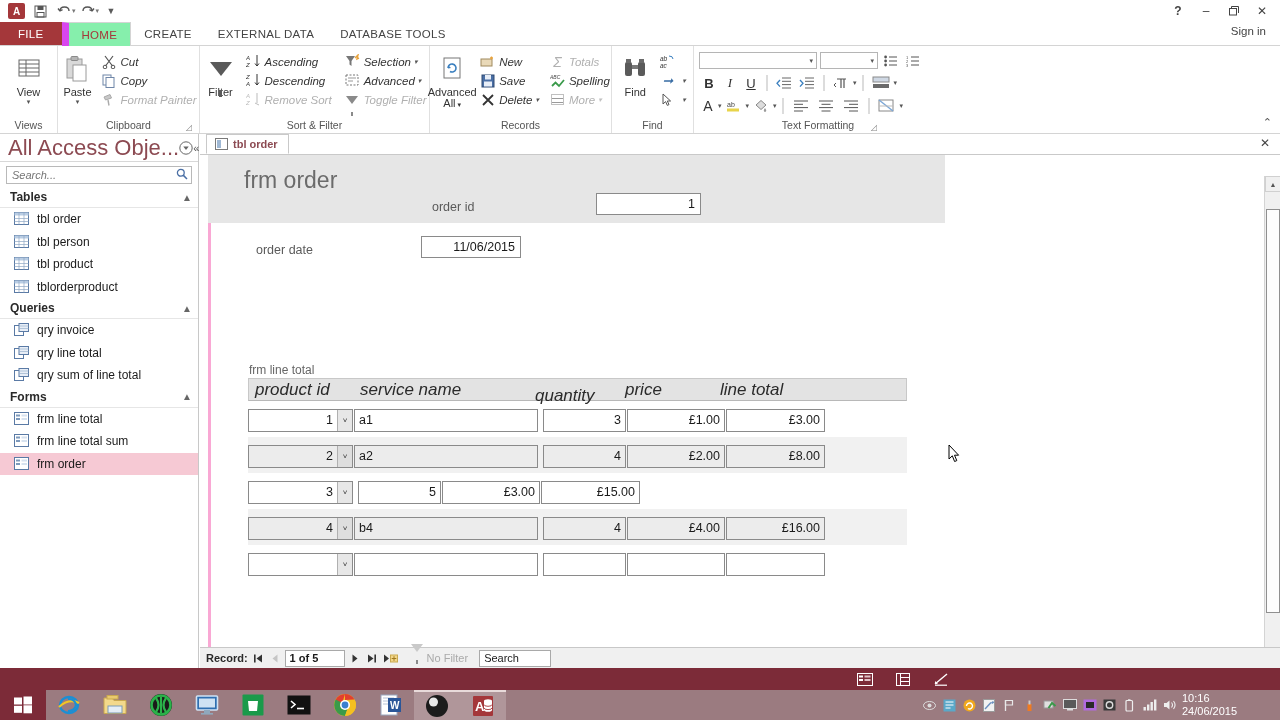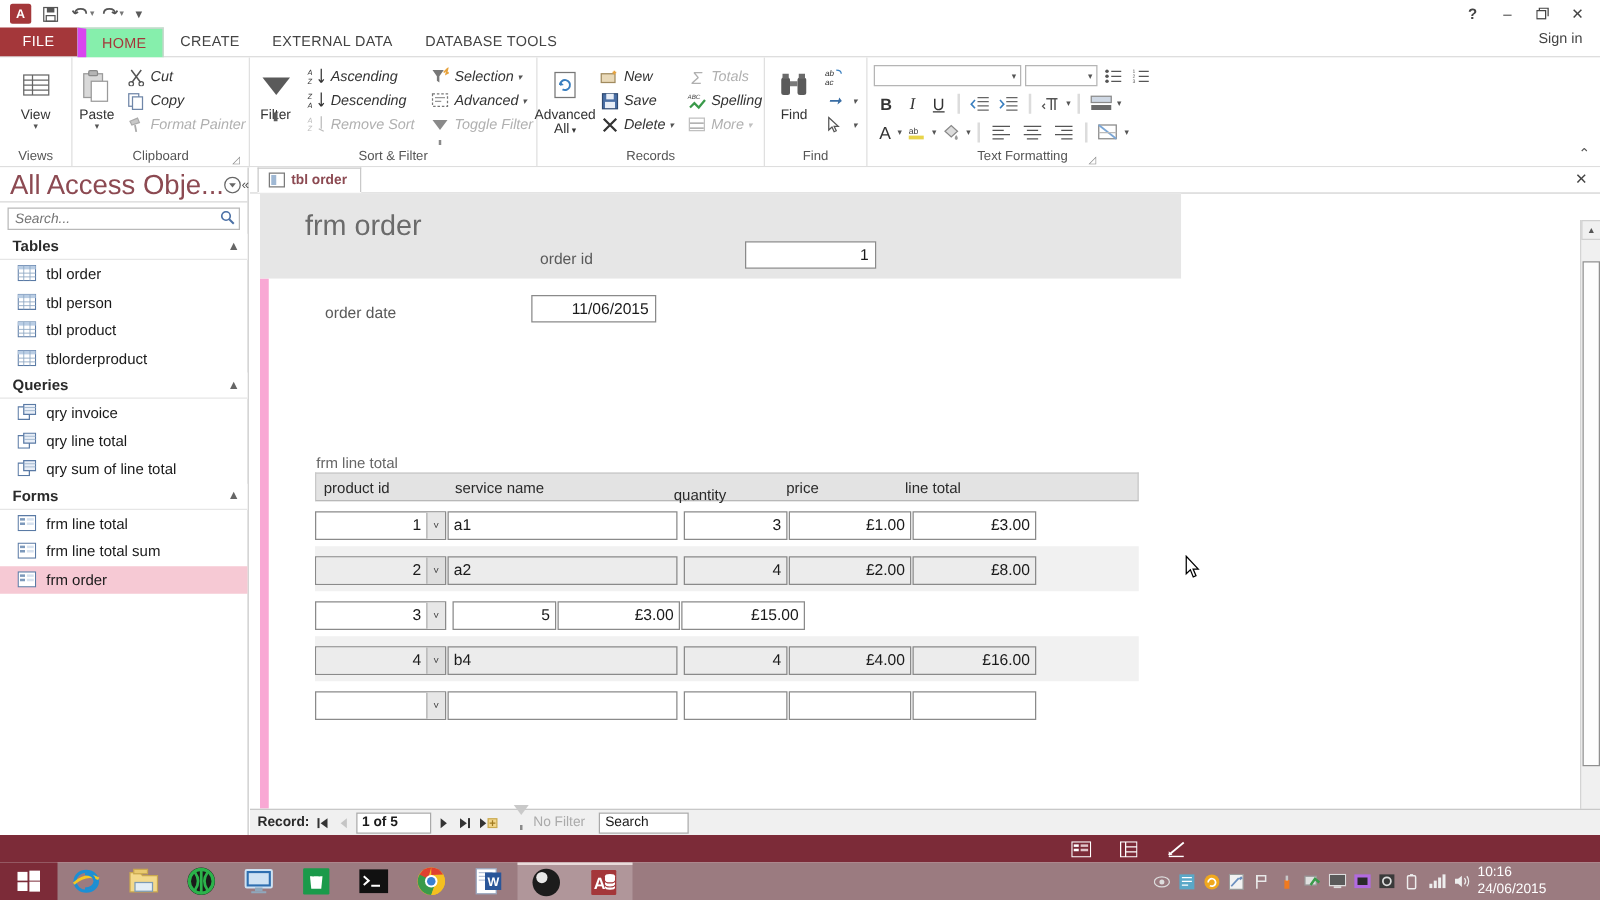--- a/index.html
+++ b/index.html
@@ -133,31 +133,31 @@
   .formpane { position:absolute; left:0; top:0; width:745px; height:492px;
               background:#ffffff; overflow:hidden; }
   .form-header { position:absolute; left:8px; top:0; width:737px; height:68px; background:#e6e6e6; }
   .form-title { position:absolute; left:36px; top:12px; font-size:23px; color:#6b6b6b; }
   .hdr-label { position:absolute; left:224px; top:45px; font-size:12.5px; color:#5a5a5a; }
   .hdr-box { position:absolute; left:388px; top:38px; width:105px; height:22px;
              border:1px solid #8a8a8a; background:#fff; text-align:right;
              padding:3px 5px 0 0; font-size:12.5px; color:#1a1a1a; }
 
   .form-detail { position:absolute; left:8px; top:68px; width:737px; height:424px;
-                 background:#fff; border-left:7px solid #f9a8d4; }
+                 background:#fff; border-left:3px solid #f9a8d4; }
   .dt-label { position:absolute; left:45px; top:20px; font-size:12.5px; color:#5a5a5a; }
   .dt-box { position:absolute; left:210px; top:13px; width:100px; height:22px;
             border:1px solid #8a8a8a; background:#fff; text-align:right;
             padding:3px 5px 0 0; font-size:12.5px; color:#1a1a1a; }
 
   .sub-label { position:absolute; left:38px; top:140px; font-size:12px; color:#666; }
   .subform { position:absolute; left:37px; top:155px; width:659px; }
   .sub-head { display:flex; height:23px; background:#e3e3e3; border:1px solid #c8c8c8;
               border-bottom:1px solid #b8b8b8; align-items:center; }
-  .sub-head div { font-size:12px; color:#2a2a2a; padding-left:6px; }
+  .sub-head div { font-size:17px; color:#2a2a2a; padding-left:6px;font-style:italic; }
   .sub-row { display:flex; align-items:center; height:36px; padding-top:2px; }
   .sub-row.alt { background:#f1f1f1; }
   .cell { height:23px; display:flex; align-items:center; }
   .cbo { border:1px solid #8a8a8a; background:#fff; display:flex; align-items:stretch;
          height:23px; width:100%; }
   .cbo .val { flex:1; text-align:right; padding:3px 4px 0 0; font-size:12.5px; }
   .cbo .arrow { width:15px; background:#e7e7e7; border-left:1px solid #b0b0b0;
                 display:flex; align-items:center; justify-content:center;
                 font-size:8px; color:#333; }
   .tb { border:1px solid #8a8a8a; background:#fff; height:23px; width:100%;

